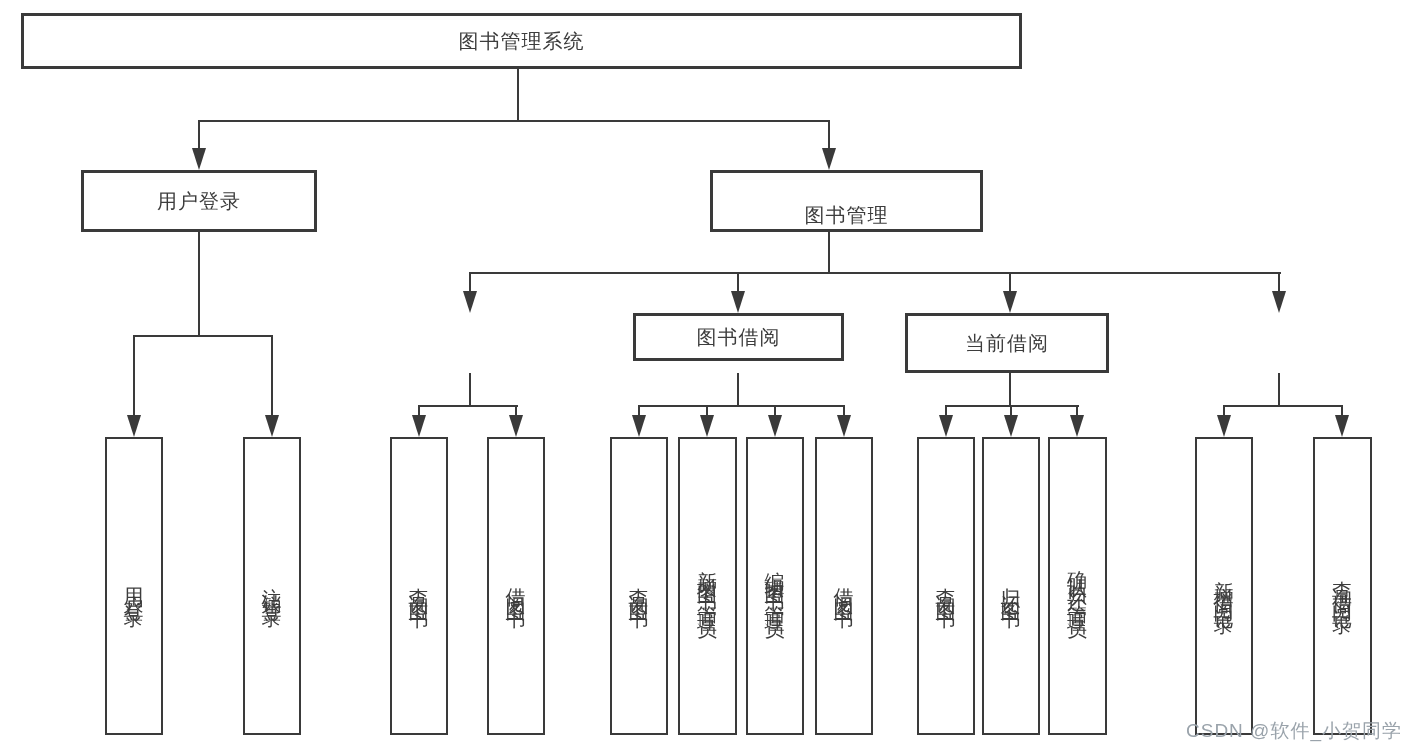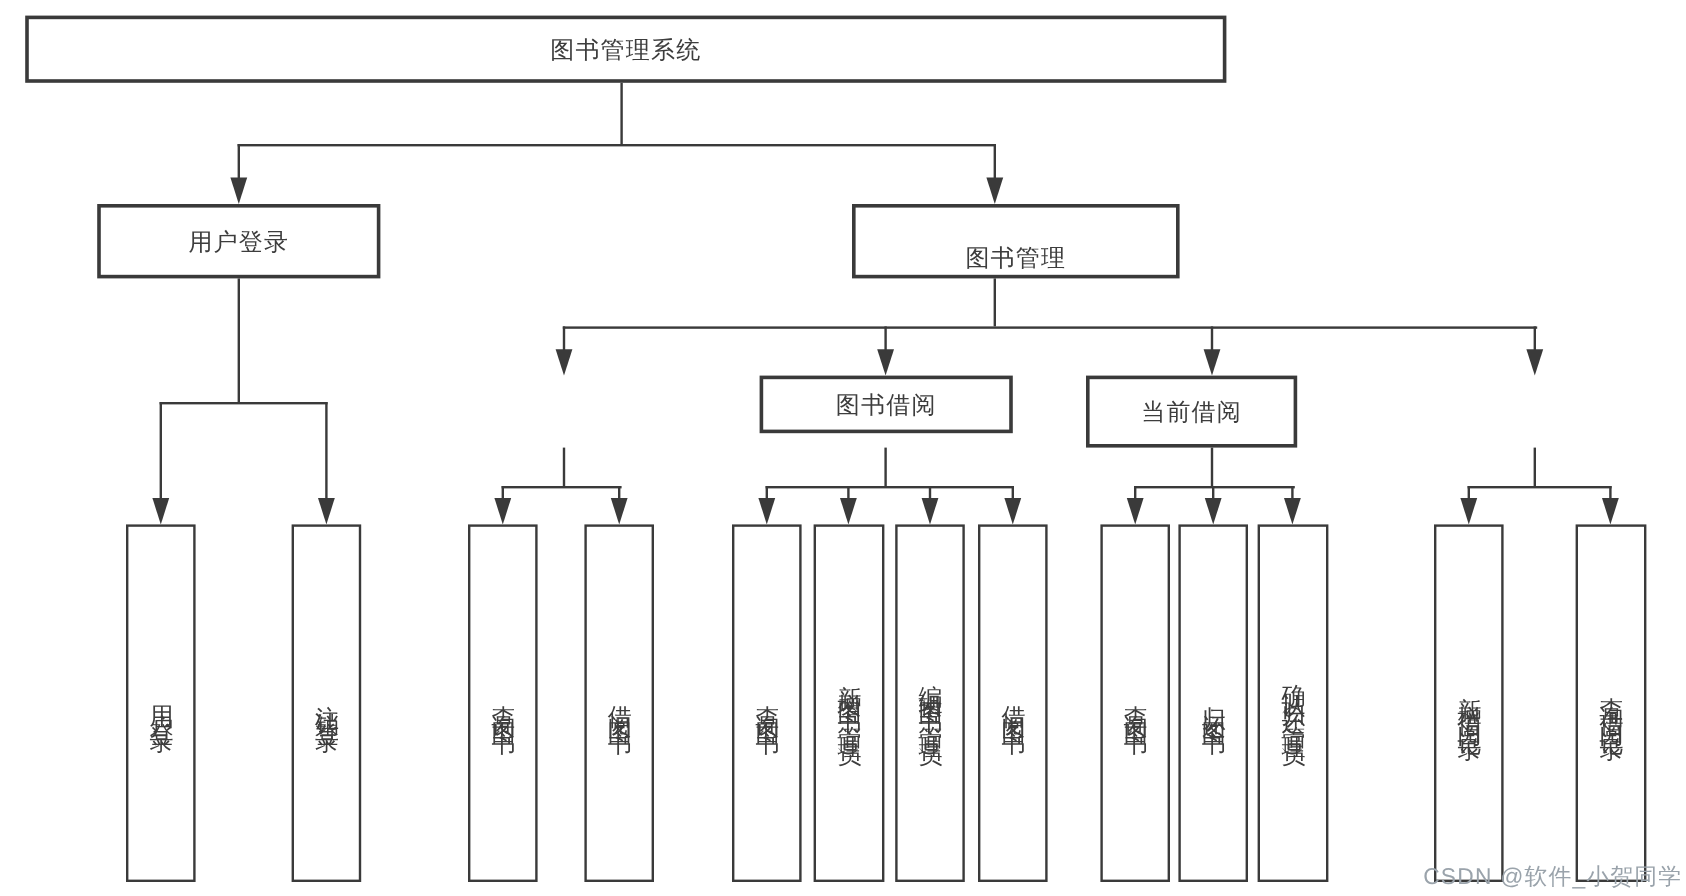--- a/index.html
+++ b/index.html
@@ -104,21 +104,21 @@
   <div class="line" style="left:737px; top:272px; width:2px; height:23px;"></div>
   <div class="arrow" style="left:731px; top:291px;"></div>
   <div class="line" style="left:1009px; top:272px; width:2px; height:23px;"></div>
   <div class="arrow" style="left:1003px; top:291px;"></div>
   <div class="line" style="left:1278px; top:272px; width:2px; height:23px;"></div>
   <div class="arrow" style="left:1272px; top:291px;"></div>
 
   <div class="hbox" style="left:633px; top:313px; width:211px; height:48px;">
     <span>图书借阅</span>
   </div>
-  <div class="hbox" style="left:905px; top:313px; width:176px; height:60px;justify-content:center;">
+  <div class="hbox" style="left:905px; top:313px; width:204px; height:60px;justify-content:center;">
     <span>当前借阅</span>
   </div>
 
   <div class="line" style="left:469px; top:373px; width:2px; height:32px;"></div>
   <div class="line" style="left:418px; top:405px; width:100px; height:2px;"></div>
   <div class="line" style="left:418px; top:405px; width:2px; height:14px;"></div>
   <div class="arrow" style="left:412px; top:415px;"></div>
   <div class="line" style="left:515px; top:405px; width:2px; height:14px;"></div>
   <div class="arrow" style="left:509px; top:415px;"></div>
 

